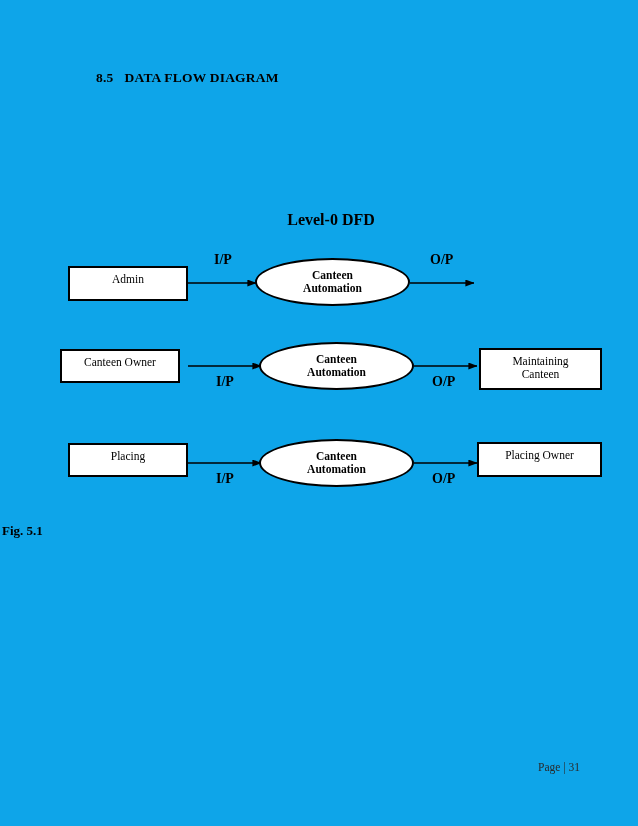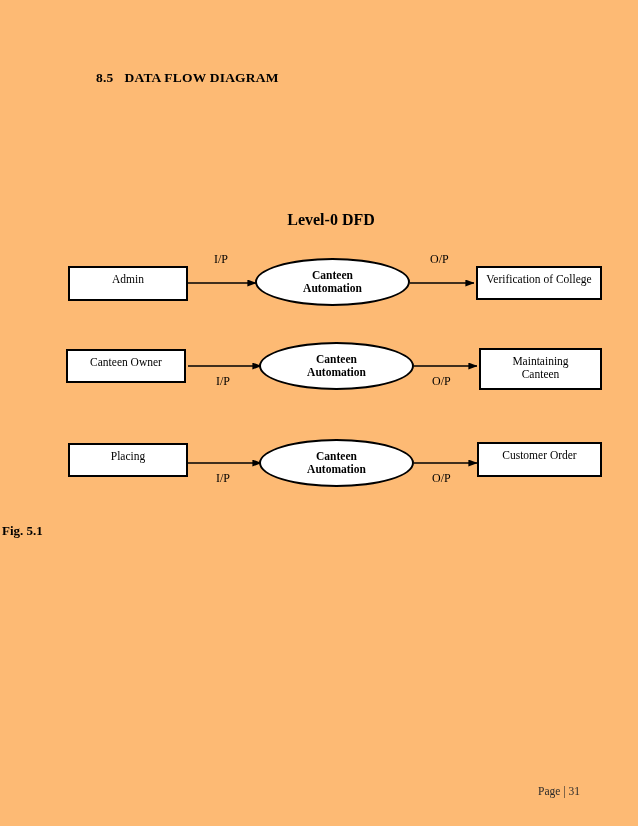--- a/index.html
+++ b/index.html
@@ -13,21 +13,21 @@
     height: 826px;
     position: relative;
     overflow: hidden;
     font-family: "Liberation Serif", "DejaVu Serif", serif;
     color: #000000;
   }
 
   .page {
     position: absolute;
     inset: 0;
-    background: #fdba74;
+    background: #0ea5e9;
     padding-left: 16px;
   }
 
   
   .section-heading {
     position: absolute;
     left: 96px;
     top: 70px;
     font-size: 13.5px;
     font-weight: bold;
@@ -100,22 +100,22 @@
     left: 0;
     top: 0;
     width: 638px;
     height: 826px;
     pointer-events: none;
   }
 
   
   .edge-label {
     position: absolute;
-    font-size: 12px;
-    font-weight: normal;
+    font-size: 14px;
+    font-weight: bold;
     white-space: nowrap;
   }
 
   
   .figure-caption {
     position: absolute;
     left: 0;
     top: 523px;
     width: 538px;
     text-align: left;
@@ -128,21 +128,20 @@
   .page-footer {
     position: absolute;
     left: 0;
     top: 761px;
     width: 636px;
     text-align: right;
     padding-right: 56px;
     box-sizing: border-box;
     font-size: 11.5px;
     color: #2a2a2a;
-    margin-top: 24px;
   }
 </style>
 </head>
 <body>
 
 <div class="page">
 
   <div class="section-heading">
     <span class="num">8.5</span><span>DATA FLOW DIAGRAM</span>
   </div>
@@ -180,25 +179,22 @@
 
     <div class="node-ellipse" style="left:255px; top:258px; width:155px; height:48px;">
       <span class="ellipse-text">Canteen
 Automation</span>
     </div>
 
     <div class="edge-label" style="left:430px; top:252px;">
       <span>O/P</span>
     </div>
 
-    <div class="node-box" style="left:476px; top:266px; width:126px; height:34px;">
-      <span class="box-text">Verification of College</span>
-    </div>
-
-    <div class="node-box" style="left:66px; top:349px; width:120px; height:34px;">
+
+    <div class="node-box" style="left:60px; top:349px; width:120px; height:34px;">
       <span class="box-text">Canteen Owner</span>
     </div>
 
     <div class="edge-label" style="left:216px; top:374px;">
       <span>I/P</span>
     </div>
 
     <div class="node-ellipse" style="left:259px; top:342px; width:155px; height:48px;">
       <span class="ellipse-text">Canteen
 Automation</span>
@@ -224,21 +220,21 @@
     <div class="node-ellipse" style="left:259px; top:439px; width:155px; height:48px;">
       <span class="ellipse-text">Canteen
 Automation</span>
     </div>
 
     <div class="edge-label" style="left:432px; top:471px;">
       <span>O/P</span>
     </div>
 
     <div class="node-box" style="left:477px; top:442px; width:125px; height:35px;">
-      <span class="box-text">Customer Order</span>
+      <span class="box-text">Placing Owner</span>
     </div>
 
   </div>
 
   <div class="figure-caption">
     <span>Fig. 5.1</span>
   </div>
 
   <div class="page-footer">
     <span>Page | 31</span>

